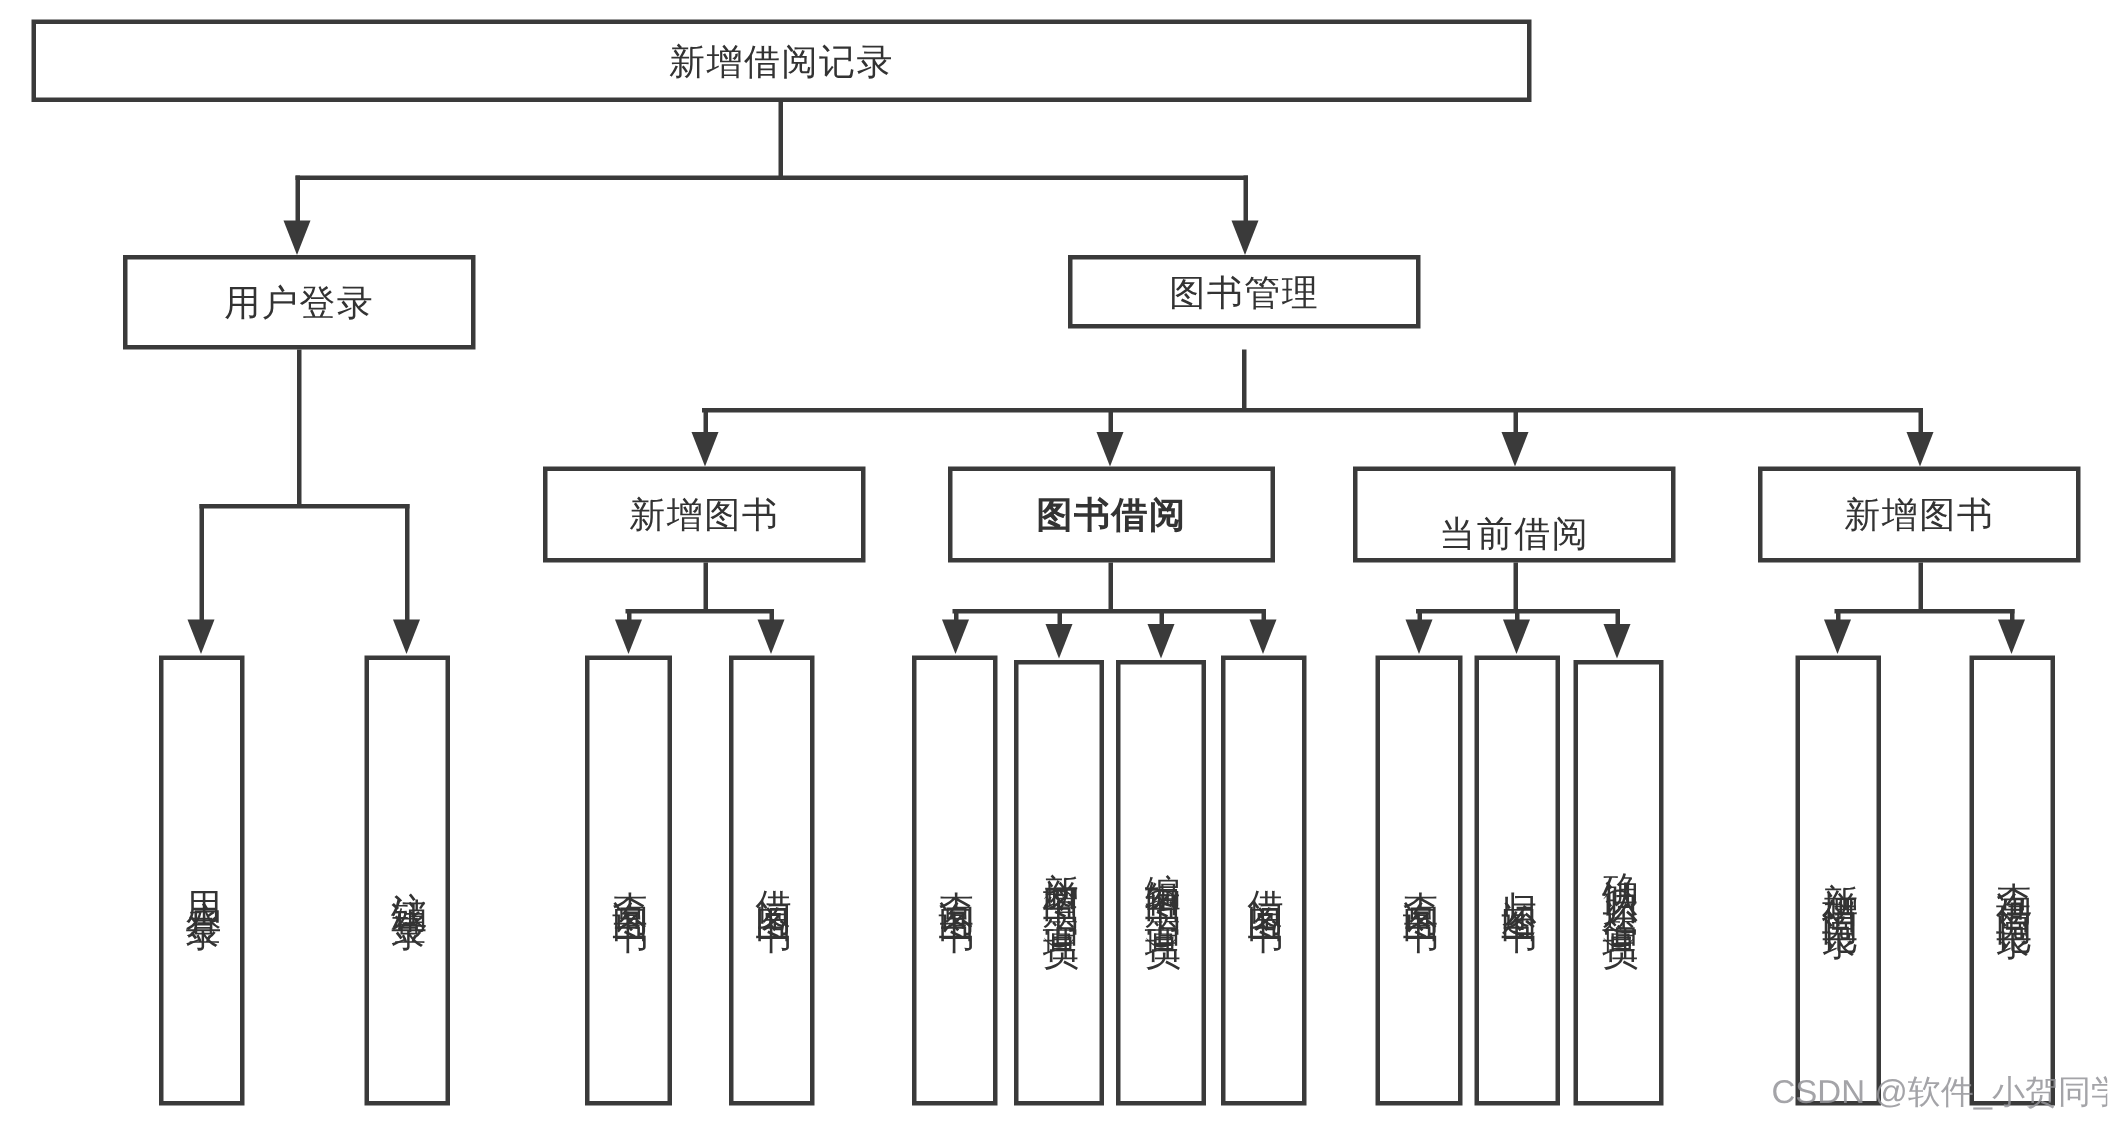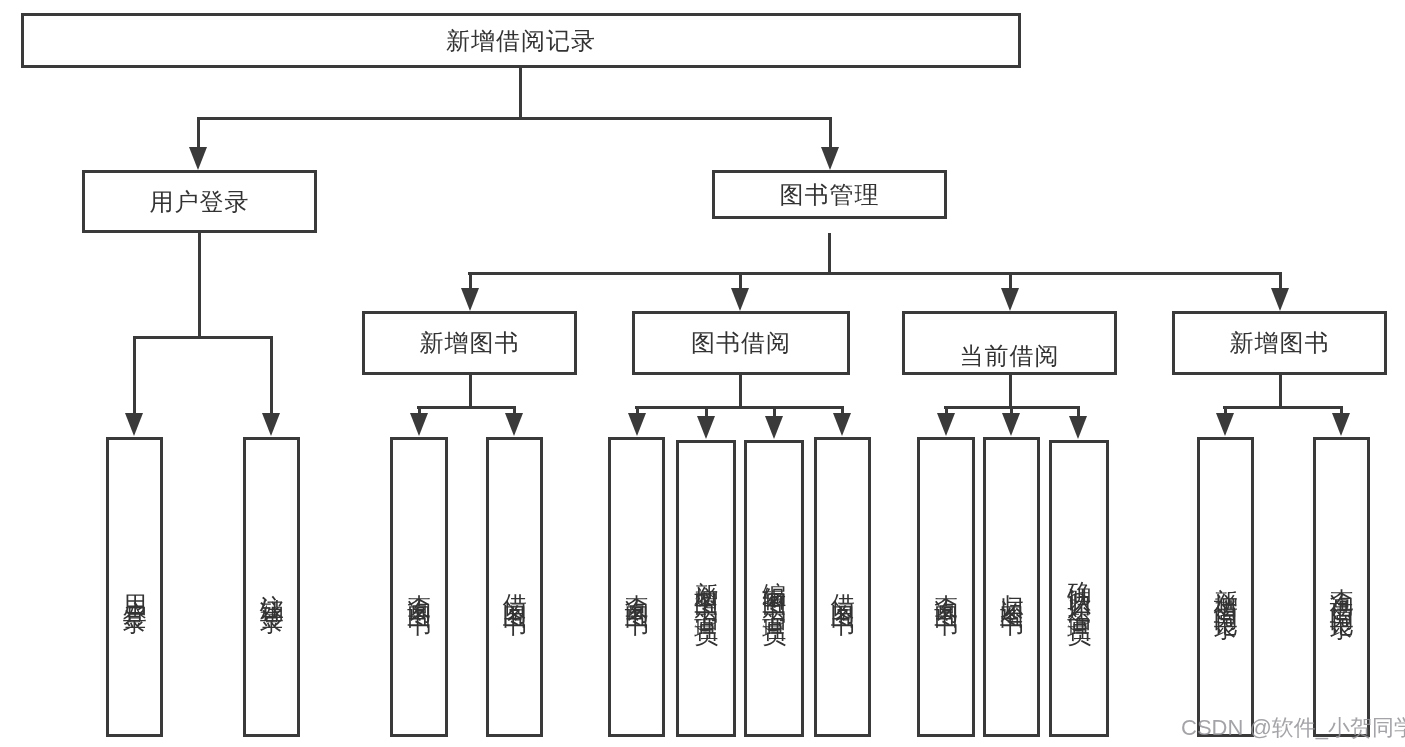--- a/index.html
+++ b/index.html
@@ -86,21 +86,21 @@
   <div class="vline" style="left:1009px; top:272px; height:18px;"></div>
   <div class="vline" style="left:1279px; top:272px; height:18px;"></div>
   <div class="arrow" style="left:461px; top:288px;"></div>
   <div class="arrow" style="left:731px; top:288px;"></div>
   <div class="arrow" style="left:1001px; top:288px;"></div>
   <div class="arrow" style="left:1271px; top:288px;"></div>
 
   <div class="node h" style="left:362px; top:311px; width:215px; height:64px;">
     <span>新增图书</span>
   </div>
-  <div class="node h" style="left:632px; top:311px; width:218px; height:64px;">
+  <div class="node h" style="left:632px; top:311px; width:218px; height:64px;font-weight:bold;">
     <span>图书借阅</span>
   </div>
   <div class="node h" style="left:902px; top:311px; width:215px; height:64px;align-items:flex-end;">
     <span>当前借阅</span>
   </div>
   <div class="node h" style="left:1172px; top:311px; width:215px; height:64px;">
     <span>新增图书</span>
   </div>
 
   <div class="vline" style="left:469px; top:375px; height:33px;"></div>

